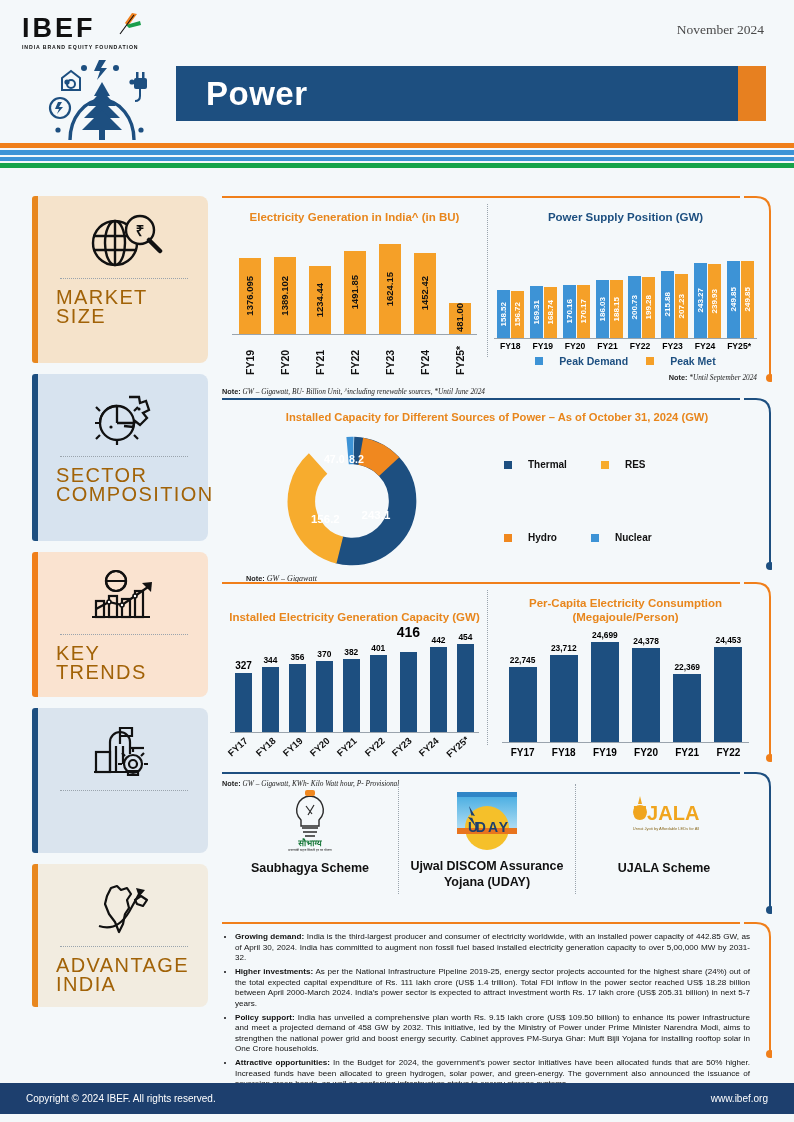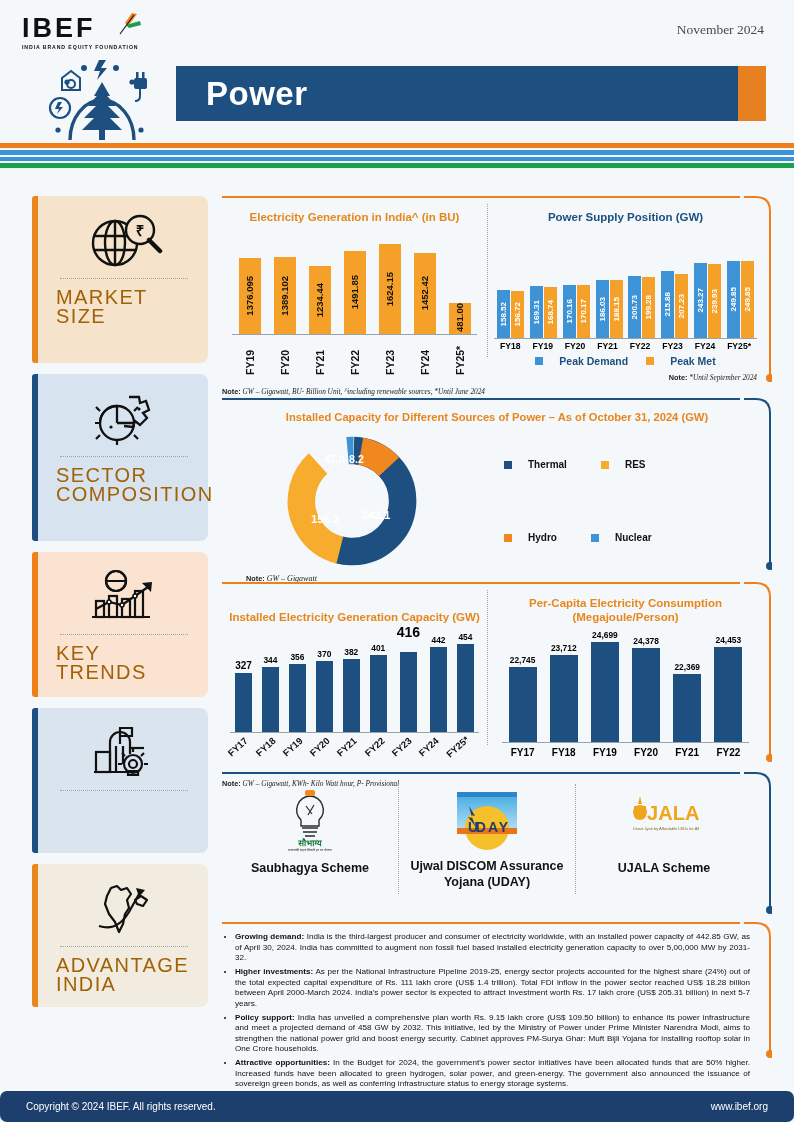--- a/index.html
+++ b/index.html
@@ -86,21 +86,21 @@
   .scheme + .scheme { border-left:1.5px dotted #9aa4ad; }
   .scheme-name { font-size:12.5px; font-weight:bold; color:#111; line-height:16px; margin-top:4px; }
 
   
   .bullets { font-size:8.1px; color:#111; line-height:10.5px; text-align:justify; }
   .bullets li { margin-bottom:3.5px; }
   .bullets ul { padding-left:13px; }
   .bullets b { font-weight:bold; }
 
   
-  .footer { position:absolute; left:0; bottom:0; width:794px; height:31px; background:#1d3f6e; display:flex; align-items:center; justify-content:space-between; padding:0 26px;border-radius:7px; }
+  .footer { position:absolute; left:0; bottom:8px; width:794px; height:31px; background:#1d3f6e; display:flex; align-items:center; justify-content:space-between; padding:0 26px; }
   .footer span { color:#fff; font-size:10px; }
 </style>
 </head>
 <body>
 
 <div class="page">
 
   <div class="header">
     <div class="ibef-logo">
       <div class="ibef-word">IBEF</div>

